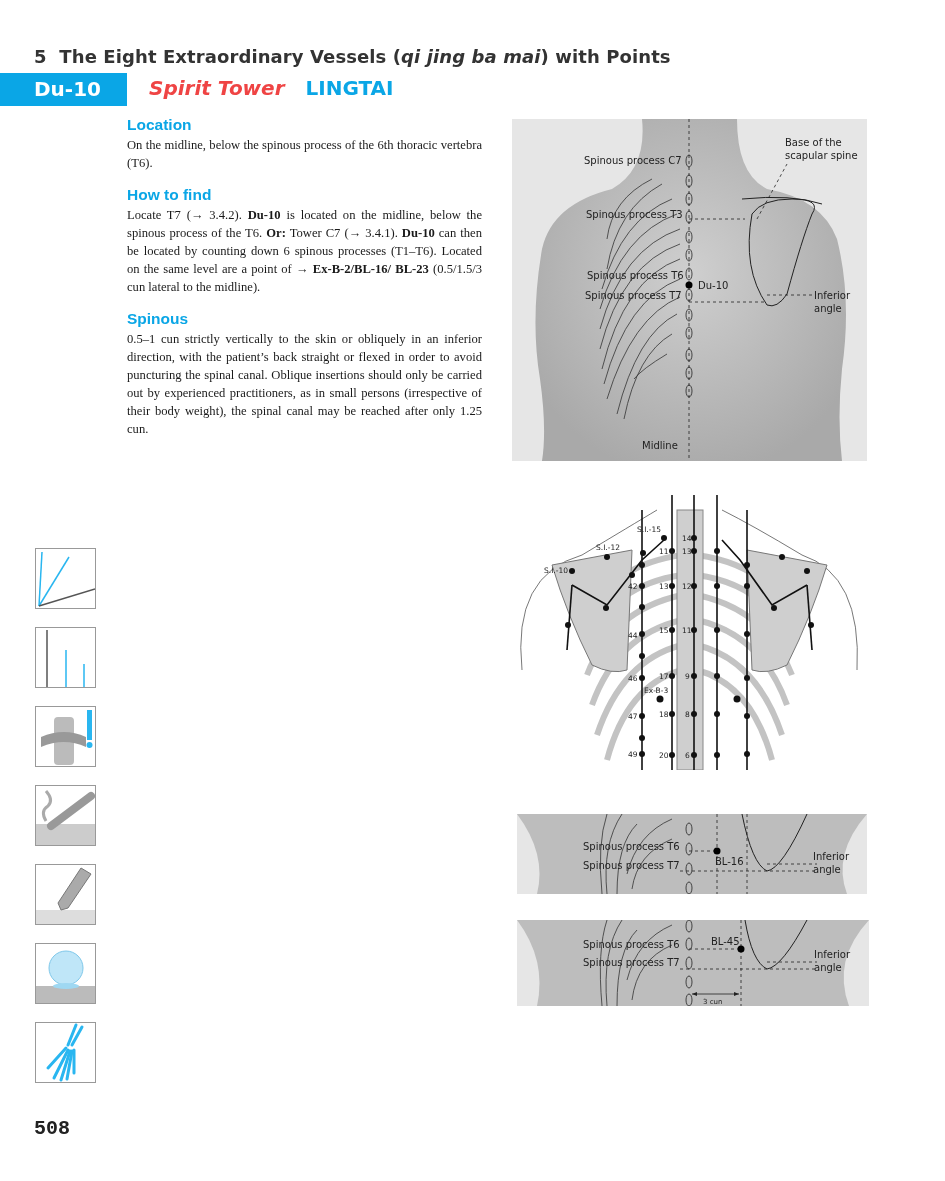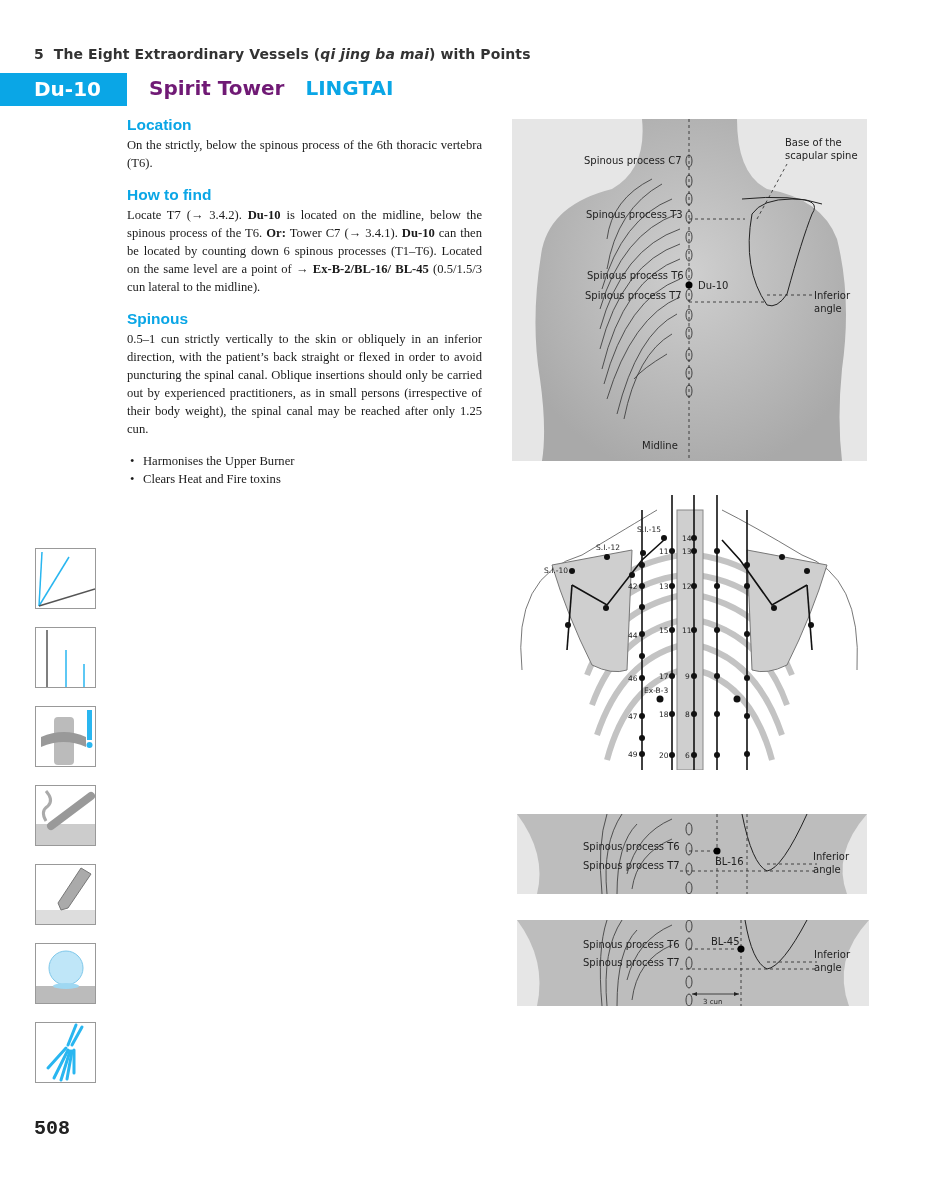--- a/index.html
+++ b/index.html
@@ -1,21 +1,21 @@
 <!DOCTYPE html>
 <html><head>
 <meta charset="utf-8">
 <style>
   html, body { margin: 0; padding: 0; }
   body { width: 945px; height: 1181px; background: #ffffff; position: relative; overflow: hidden; font-family: "Liberation Serif", serif; color: #1a1a1a; }
-  .running-head { position: absolute; left: 34px; top: 46px; font-family: "DejaVu Sans", sans-serif; font-weight: bold; font-size: 14px; color: #333; letter-spacing: 0.1px; }
+  .running-head { position: absolute; left: 34px; top: 46px; font-family: "DejaVu Sans", sans-serif; font-weight: bold; font-size: 18px; color: #333; letter-spacing: 0.1px; }
   .running-head i { font-style: italic; }
   .point-tab { position: absolute; left: 0; top: 73px; width: 127px; height: 33px; background: #0aa6e6; color: #fff; font-family: "DejaVu Sans", sans-serif; font-weight: bold; font-size: 20px; line-height: 33px; padding-left: 34px; box-sizing: border-box; }
   .point-title { position: absolute; left: 149px; top: 76px; font-family: "DejaVu Sans", sans-serif; font-weight: bold; font-size: 20px; }
-  .point-title .en { color: #701a75; }
+  .point-title .en { font-style: italic; color: #ef4444; }
   .point-title .pinyin { color: #0aa6e6; margin-left: 14px; }
   .text-col { position: absolute; left: 127px; top: 116px; width: 355px; }
   .sec-head { font-family: Liberation Sans, sans-serif; color: #0aa6e6; font-size: 15.5px; margin: 0 0 2px 0; }
   .para { font-size: 12.6px; line-height: 18px; text-align: justify; margin: 0 0 14px 0; }
   .para b { font-weight: bold; }
   ul.ind { list-style: none; margin: 0; padding: 0; font-size: 12.6px; line-height: 18px; }
   ul.ind li { padding-left: 16px; position: relative; }
   ul.ind li::before { content: "•"; position: absolute; left: 3px; }
   .fig { position: absolute; }
   .icon-box { position: absolute; left: 35px; width: 61px; height: 61px; border: 1px solid #999; background: #fff; box-sizing: border-box; }
@@ -28,34 +28,30 @@
 <div class="running-head"><span>5</span>&nbsp; <span>The Eight Extraordinary Vessels (</span><i>qi jing ba mai</i><span>) with Points</span></div>
 
 <div class="point-tab">Du-10</div>
 <div class="point-title">
   <span class="en">Spirit Tower</span>
   <span class="pinyin">LINGTAI</span>
 </div>
 
 <div class="text-col">
   <h3 class="sec-head">Location</h3>
-  <p class="para">On the strictly, below the spinous process of the 6th thoracic vertebra (T6).</p>
+  <p class="para">On the midline, below the spinous process of the 6th thoracic vertebra (T6).</p>
 
   <h3 class="sec-head">How to find</h3>
   <p class="para" id="howto">
-    <span>Locate T7 (→ 3.4.2). </span><b>Du-10</b><span> is located on the midline, below the spinous process of the T6. </span><b>Or:</b><span> Tower C7 (→ 3.4.1). </span><b>Du-10</b><span> can then be located by counting down 6 spinous processes (T1–T6). Located on the same level are a point of → </span><b>Ex-B-2/BL-16/ BL-45</b><span> (0.5/1.5/3 cun lateral to the midline).</span>
+    <span>Locate T7 (→ 3.4.2). </span><b>Du-10</b><span> is located on the midline, below the spinous process of the T6. </span><b>Or:</b><span> Tower C7 (→ 3.4.1). </span><b>Du-10</b><span> can then be located by counting down 6 spinous processes (T1–T6). Located on the same level are a point of → </span><b>Ex-B-2/BL-16/ BL-23</b><span> (0.5/1.5/3 cun lateral to the midline).</span>
   </p>
 
   <h3 class="sec-head">Spinous</h3>
   <p class="para">0.5–1 cun strictly vertically to the skin or obliquely in an inferior direction, with the patient’s back straight or flexed in order to avoid puncturing the spinal canal. Oblique insertions should only be carried out by experienced practitioners, as in small persons (irrespective of their body weight), the spinal canal may be reached after only 1.25 cun.</p>
 
-  <ul class="ind">
-    <li>Harmonises the Upper Burner</li>
-    <li>Clears Heat and Fire toxins</li>
-  </ul>
 </div>
 
 <div class="fig" style="left:512px;top:119px;width:355px;height:342px;">
   <svg width="355" height="342" viewBox="0 0 355 342">
     <defs>
       <radialGradient id="skin" cx="50%" cy="45%" r="60%">
         <stop offset="0%" stop-color="#cfcfcf"></stop>
           <stop offset="100%" stop-color="#a9a9a9"></stop>
       </radialGradient>
     </defs>

